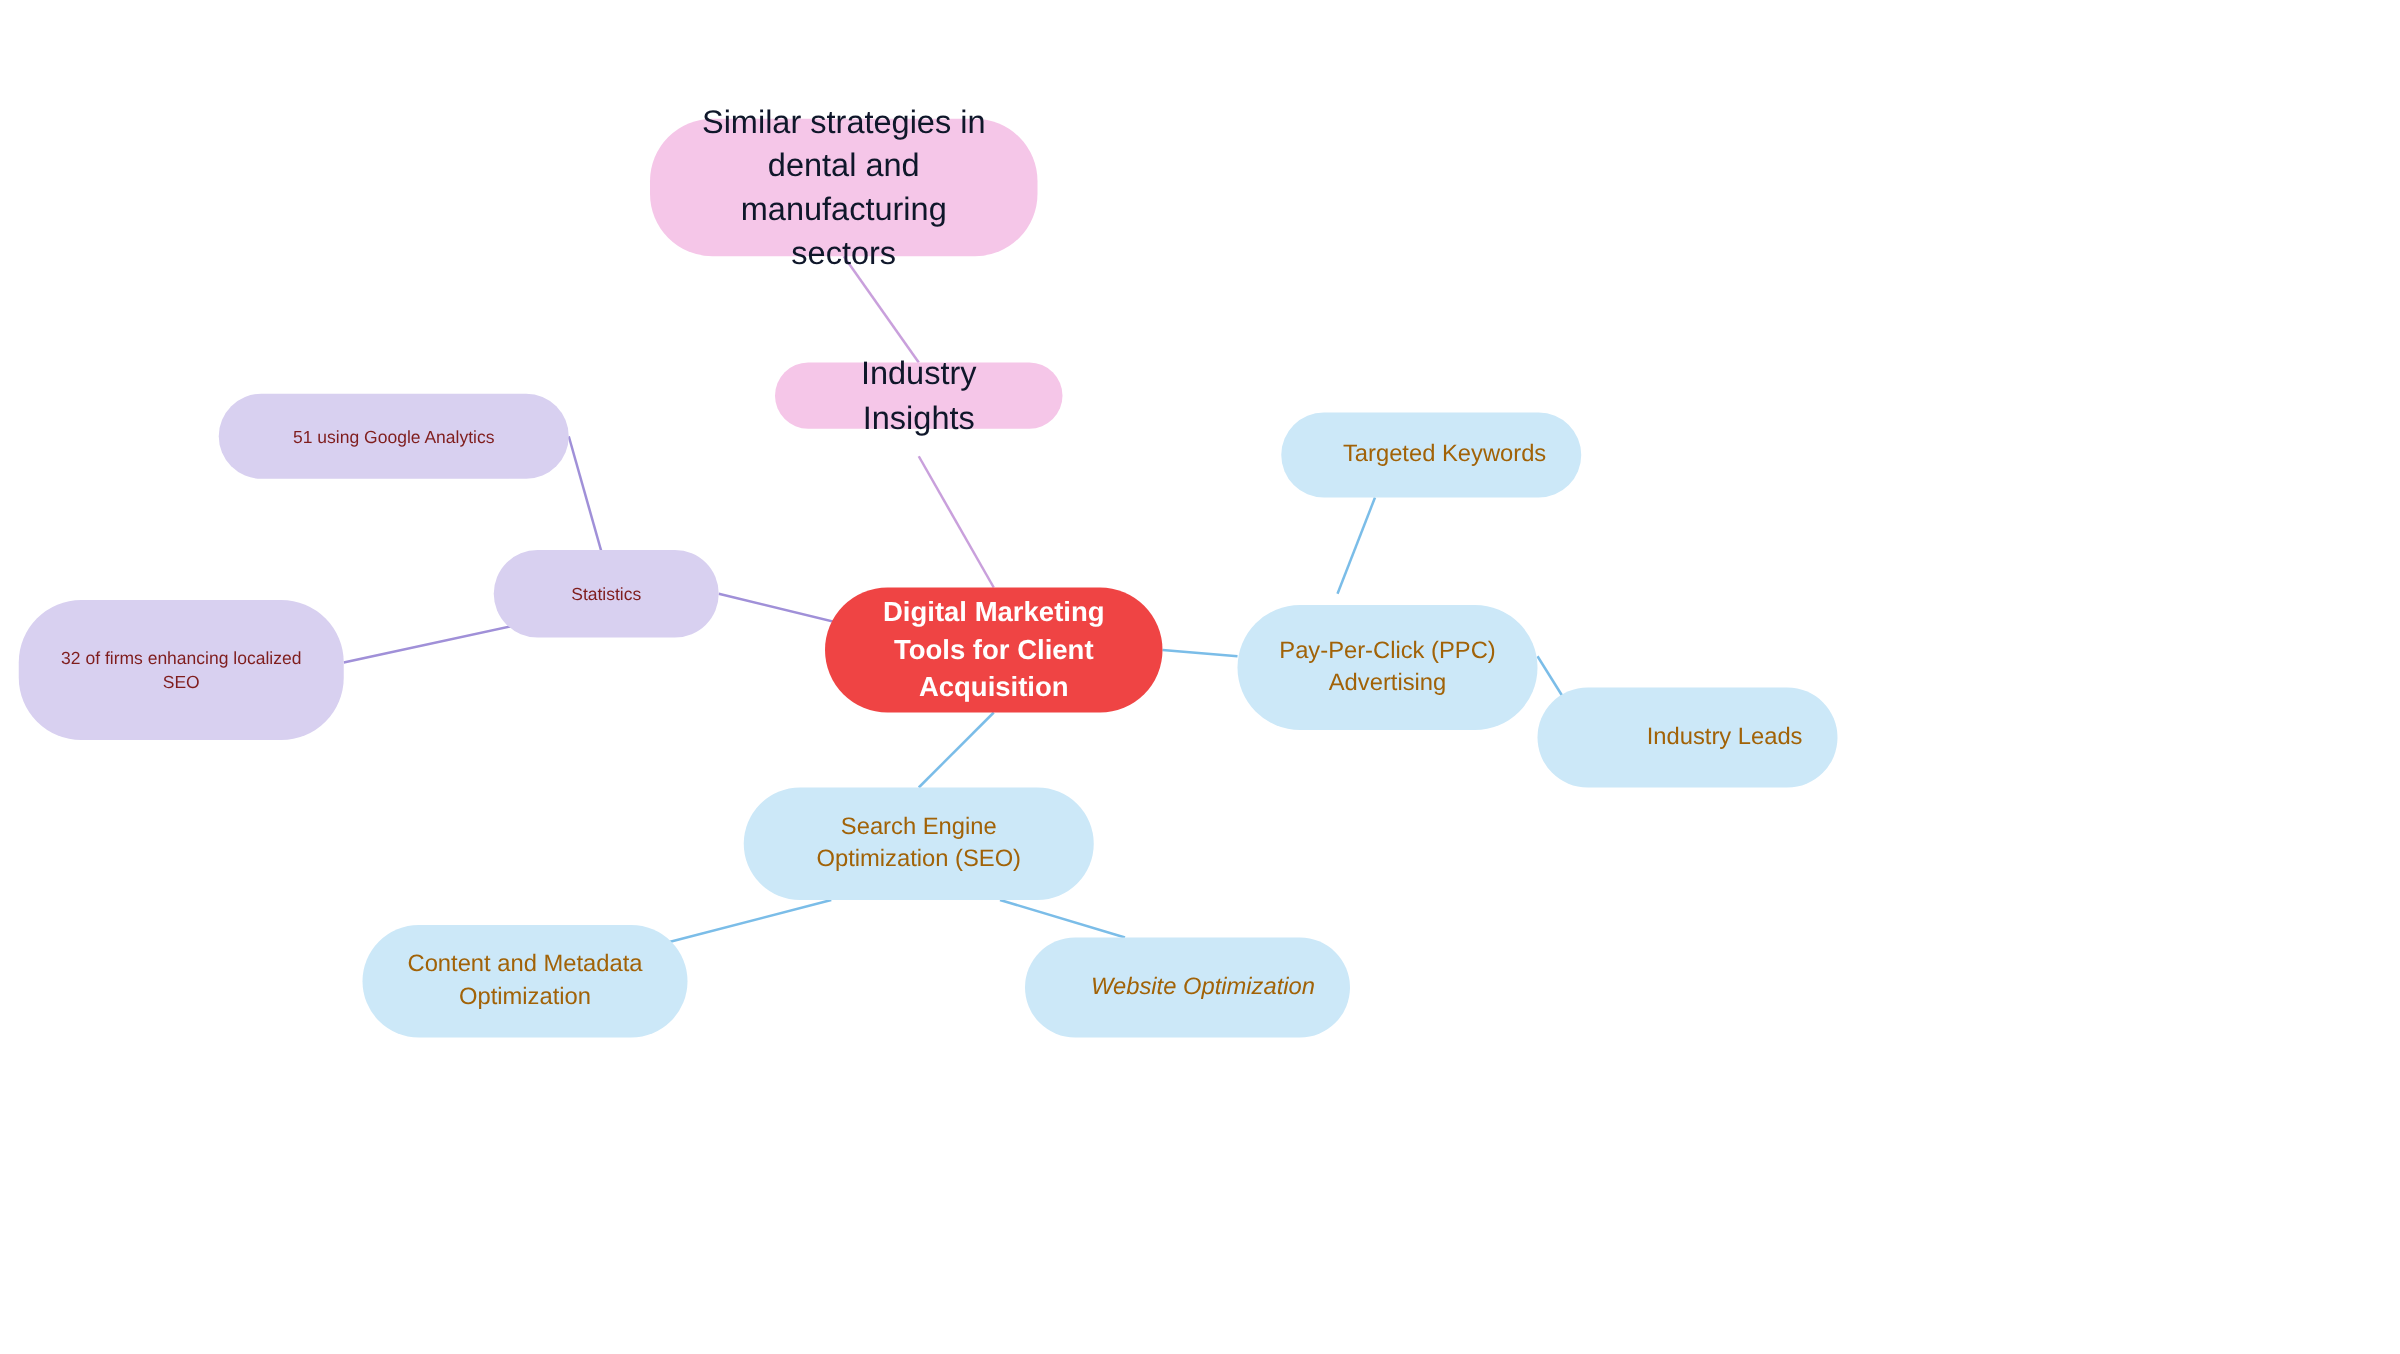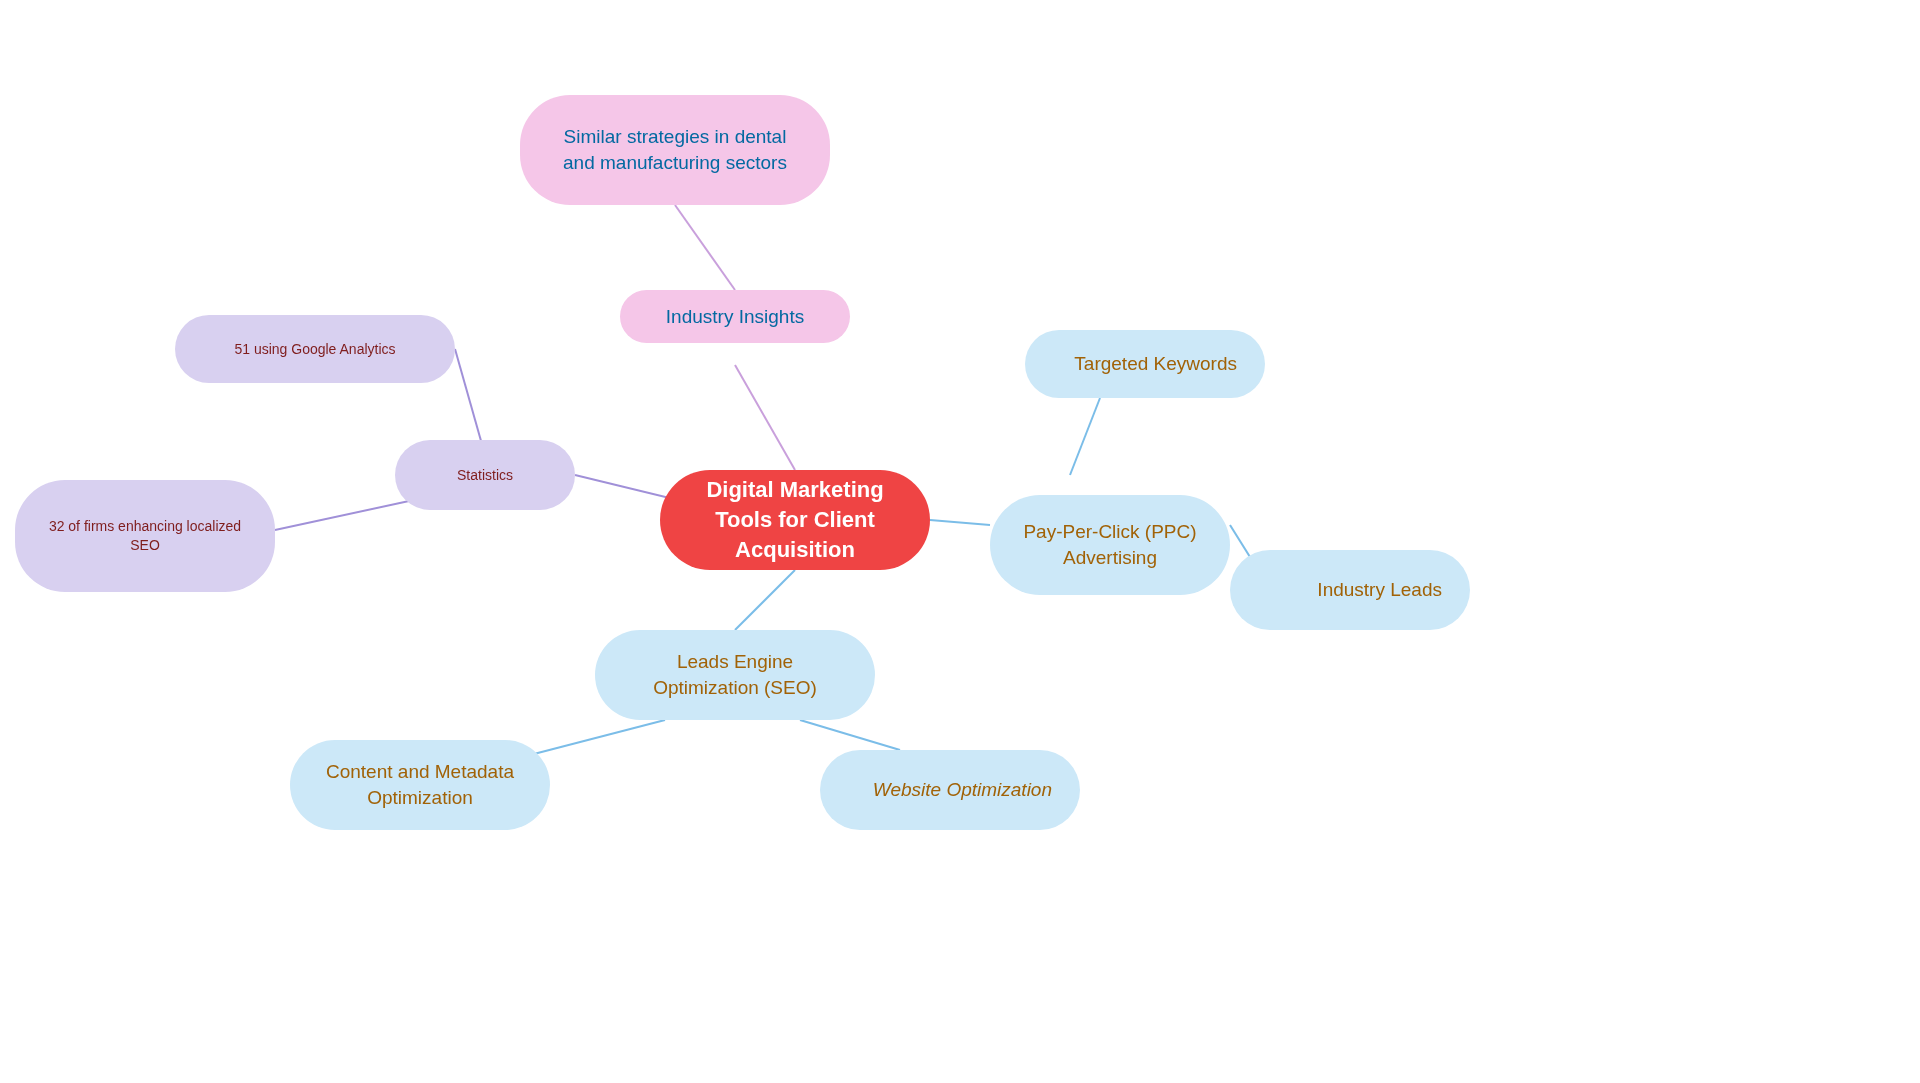--- a/index.html
+++ b/index.html
@@ -35,22 +35,22 @@
       color: #ffffff;
       font-size: 22px;
       font-weight: 600;
       width: 270px;
       height: 100px;
       left: 660px;
       top: 470px;
     }
     .node-pink {
       background: #f5c6e8;
-      color: #0369a1;
-      font-size: 19px;
+      color: #0f172a;
+      font-size: 26px;
       font-weight: 500;
     }
     .node-purple {
       background: #d8d0f0;
       color: #7f1d1d;
       font-size: 14px;
       font-weight: 500;
       text-align: center;
     }
     .node-blue {
@@ -107,21 +107,21 @@
       width: 260px;
       height: 80px;
       left: 820px;
       top: 750px;
       font-style: italic;
     }
     .node-ppc {
       width: 240px;
       height: 100px;
       left: 990px;
-      top: 495px;
+      top: 484px;
     }
     .node-targeted-keywords {
       width: 240px;
       height: 68px;
       left: 1025px;
       top: 330px;
     }
     .node-immediate-leads {
       width: 240px;
       height: 80px;
@@ -178,21 +178,21 @@
 <div class="node node-purple node-google-analytics">
   <span>51 using Google Analytics</span>
 </div>
 
 <div class="node node-purple node-localized-seo">
   <span>32 of firms enhancing localized
 SEO</span>
 </div>
 
 <div class="node node-blue node-seo">
-  <span>Leads Engine Optimization
+  <span>Search Engine Optimization
 (SEO)</span>
 </div>
 
 <div class="node node-blue node-content-metadata">
   <span>Content and Metadata
 Optimization</span>
 </div>
 
 <div class="node node-blue node-website-opt">
   <span>Website Optimization</span>

